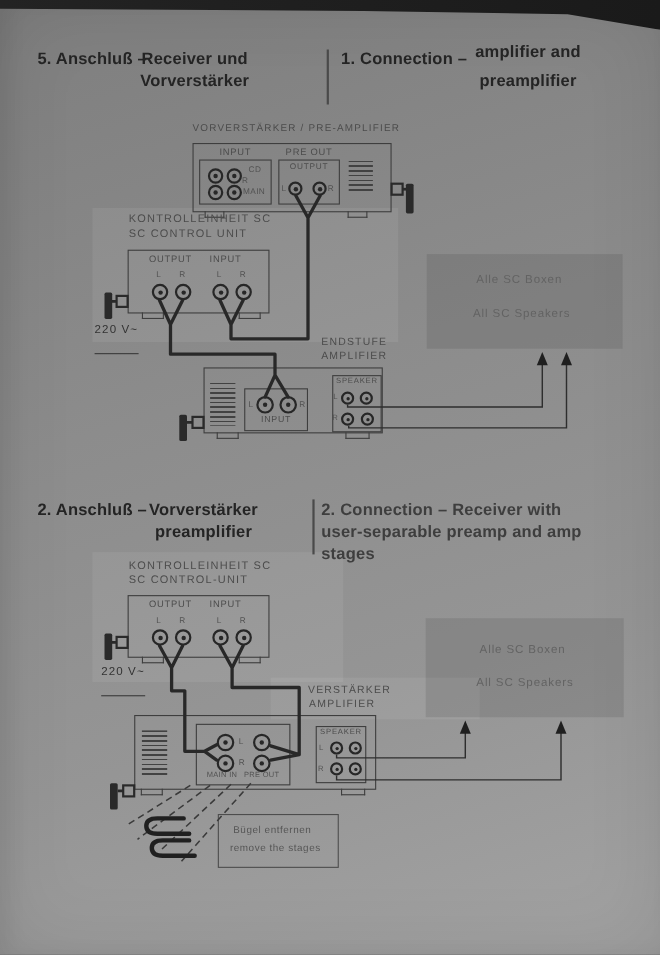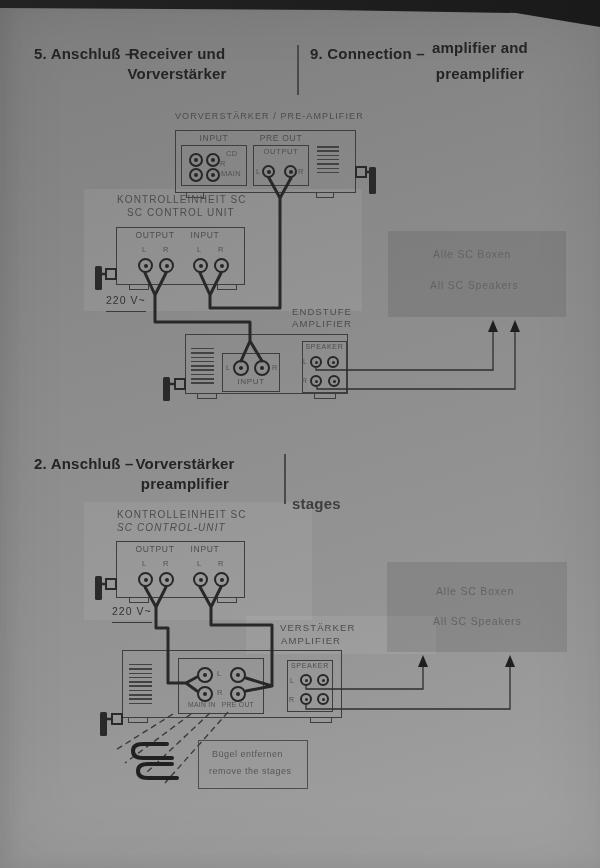--- a/index.html
+++ b/index.html
@@ -20,39 +20,39 @@
   .bx{position:absolute;border:1.6px solid #3e3e3e;box-sizing:border-box;}
   .lbl{position:absolute;font-size:8.5px;color:#4c4c4c;letter-spacing:0.7px;line-height:1;white-space:nowrap;text-align:center;}
   .ch{position:absolute;font-size:7.5px;color:#525252;line-height:1;letter-spacing:0.3px;}
   .jack{position:absolute;border-radius:50%;border:2.6px solid #272727;box-sizing:border-box;}
   .jack:after{content:"";position:absolute;left:50%;top:50%;width:4px;height:4px;margin:-2px 0 0 -2px;border-radius:50%;background:#272727;}
   .j16{width:16px;height:16px;} .j15{width:15px;height:15px;} .j14{width:14px;height:14px;} .j13{width:13px;height:13px;}
   .j12{width:12px;height:12px;border-width:2px;}
   .j12:after{width:3px;height:3px;margin:-1.5px 0 0 -1.5px;}
   .foot{position:absolute;height:6px;border:1.6px solid #3e3e3e;border-top:none;box-sizing:border-box;}
   .grille{position:absolute;background:repeating-linear-gradient(to bottom,#424242 0,#424242 1.5px,transparent 1.5px,transparent 4.3px);}
-  .volt{position:absolute;font-size:10.5px;color:#323232;border-bottom:1.6px solid #3a3a3a;padding-bottom:5px;letter-spacing:1px;line-height:1;margin-left:20px;}
+  .volt{position:absolute;font-size:10.5px;color:#323232;border-bottom:1.6px solid #3a3a3a;padding-bottom:15px;letter-spacing:1px;line-height:1;}
   .note{position:absolute;font-size:9px;color:#565656;letter-spacing:0.5px;white-space:nowrap;line-height:1;}
   .overlay{position:absolute;left:0;top:0;pointer-events:none;}
 </style>
 </head>
 <body>
 
 <div class="page">
   <div class="topbar"></div>
 
   <div class="patch" style="left:84px;top:189px;width:278px;height:122px;"></div>
   <div class="patch" style="left:84px;top:502px;width:228px;height:118px;"></div>
   <div class="patch" style="left:246px;top:616px;width:190px;height:38px;"></div>
 
   <span class="h1" style="left:34px;top:46px;">5. Anschluß –</span>
   <span class="h1 ctr" style="left:122px;top:46px;width:110px;">Receiver und</span>
   <span class="h1 ctr" style="left:122px;top:66px;width:110px;">Vorverstärker</span>
   <div class="vdiv" style="left:297px;top:45px;height:50px;"></div>
-  <span class="h1" style="left:310px;top:46px;">9. Connection –</span>
+  <span class="h1" style="left:310px;top:46px;">1. Connection –</span>
   <span class="h1 ctr" style="left:413px;top:40px;width:134px;">amplifier and</span>
   <span class="h1 ctr" style="left:413px;top:66px;width:134px;">preamplifier</span>
 
   <span class="ttl ctr" style="left:175px;top:112px;width:181px;font-size:9px;">VORVERSTÄRKER / PRE-AMPLIFIER</span>
   <div class="bx" style="left:175px;top:130px;width:181px;height:63px;"></div>
   <span class="lbl ctr" style="left:181px;top:134px;width:66px;">INPUT</span>
   <div class="bx" style="left:181px;top:145px;width:66px;height:41px;border-width:1.3px;"></div>
   <i class="jack j14" style="left:189px;top:153px;"></i>
   <i class="jack j14" style="left:206px;top:153px;"></i>
   <i class="jack j14" style="left:189px;top:168px;"></i>
@@ -65,21 +65,21 @@
   <span class="lbl ctr" style="left:253px;top:148px;width:56px;font-size:7.5px;">OUTPUT</span>
   <span class="ch" style="left:256px;top:168px;">L</span>
   <i class="jack j13" style="left:262px;top:165px;"></i>
   <i class="jack j13" style="left:284px;top:165px;"></i>
   <span class="ch" style="left:298px;top:168px;">R</span>
   <div class="grille" style="left:317px;top:146px;width:22px;height:28px;"></div>
   <div class="foot" style="left:186px;top:192px;width:18px;"></div>
   <div class="foot" style="left:316px;top:192px;width:18px;"></div>
 
   <span class="ttl" style="left:117px;top:195px;">KONTROLLEINHEIT SC</span>
-  <span class="ttl" style="left:117px;top:208px;margin-left:10px;">SC CONTROL UNIT</span>
+  <span class="ttl" style="left:117px;top:208px;">SC CONTROL UNIT</span>
   <div class="bx" style="left:116px;top:227px;width:129px;height:58px;"></div>
   <span class="lbl ctr" style="left:131px;top:231px;width:48px;">OUTPUT</span>
   <span class="lbl ctr" style="left:181px;top:231px;width:48px;">INPUT</span>
   <span class="ch" style="left:142px;top:246px;">L</span>
   <span class="ch" style="left:163px;top:246px;">R</span>
   <span class="ch" style="left:197px;top:246px;">L</span>
   <span class="ch" style="left:218px;top:246px;">R</span>
   <i class="jack j15" style="left:138px;top:258px;"></i>
   <i class="jack j15" style="left:159px;top:258px;"></i>
   <i class="jack j15" style="left:193px;top:258px;"></i>
@@ -110,24 +110,26 @@
   <div class="foot" style="left:314px;top:393px;width:22px;"></div>
 
   <div class="shade" style="left:388px;top:231px;width:178px;height:86px;"></div>
   <span class="shadetxt" style="left:433px;top:249px;">Alle SC Boxen</span>
   <span class="shadetxt" style="left:430px;top:280px;">All SC Speakers</span>
 
   <span class="h1" style="left:34px;top:456px;">2. Anschluß –</span>
   <span class="h1 ctr" style="left:128px;top:456px;width:114px;">Vorverstärker</span>
   <span class="h1 ctr" style="left:128px;top:476px;width:114px;">preamplifier</span>
   <div class="vdiv" style="left:284px;top:454px;height:50px;"></div>
+  <span class="h1 en2" style="left:292px;top:456px;">2. Connection – Receiver with</span>
+  <span class="h1 en2" style="left:292px;top:476px;">user-separable preamp and amp</span>
   <span class="h1 en2" style="left:292px;top:496px;">stages</span>
 
   <span class="ttl" style="left:117px;top:510px;">KONTROLLEINHEIT SC</span>
-  <span class="ttl" style="left:117px;top:523px;font-style:italic;">SC CONTROL-UNIT</span>
+  <span class="ttl" style="left:117px;top:523px;">SC CONTROL-UNIT</span>
   <div class="bx" style="left:116px;top:541px;width:129px;height:57px;"></div>
   <span class="lbl ctr" style="left:131px;top:545px;width:48px;">OUTPUT</span>
   <span class="lbl ctr" style="left:181px;top:545px;width:48px;">INPUT</span>
   <span class="ch" style="left:142px;top:560px;">L</span>
   <span class="ch" style="left:163px;top:560px;">R</span>
   <span class="ch" style="left:197px;top:560px;">L</span>
   <span class="ch" style="left:218px;top:560px;">R</span>
   <i class="jack j15" style="left:138px;top:572px;"></i>
   <i class="jack j15" style="left:159px;top:572px;"></i>
   <i class="jack j15" style="left:193px;top:572px;"></i>

